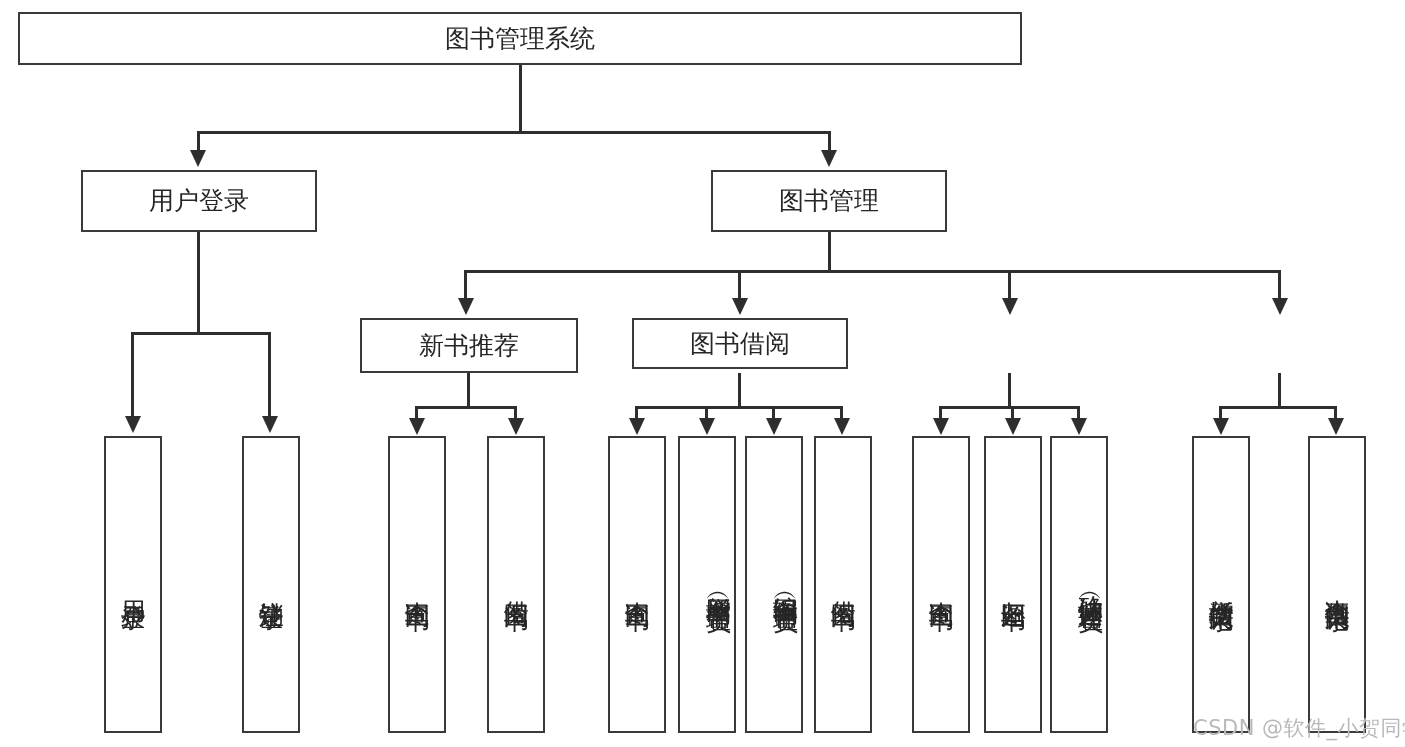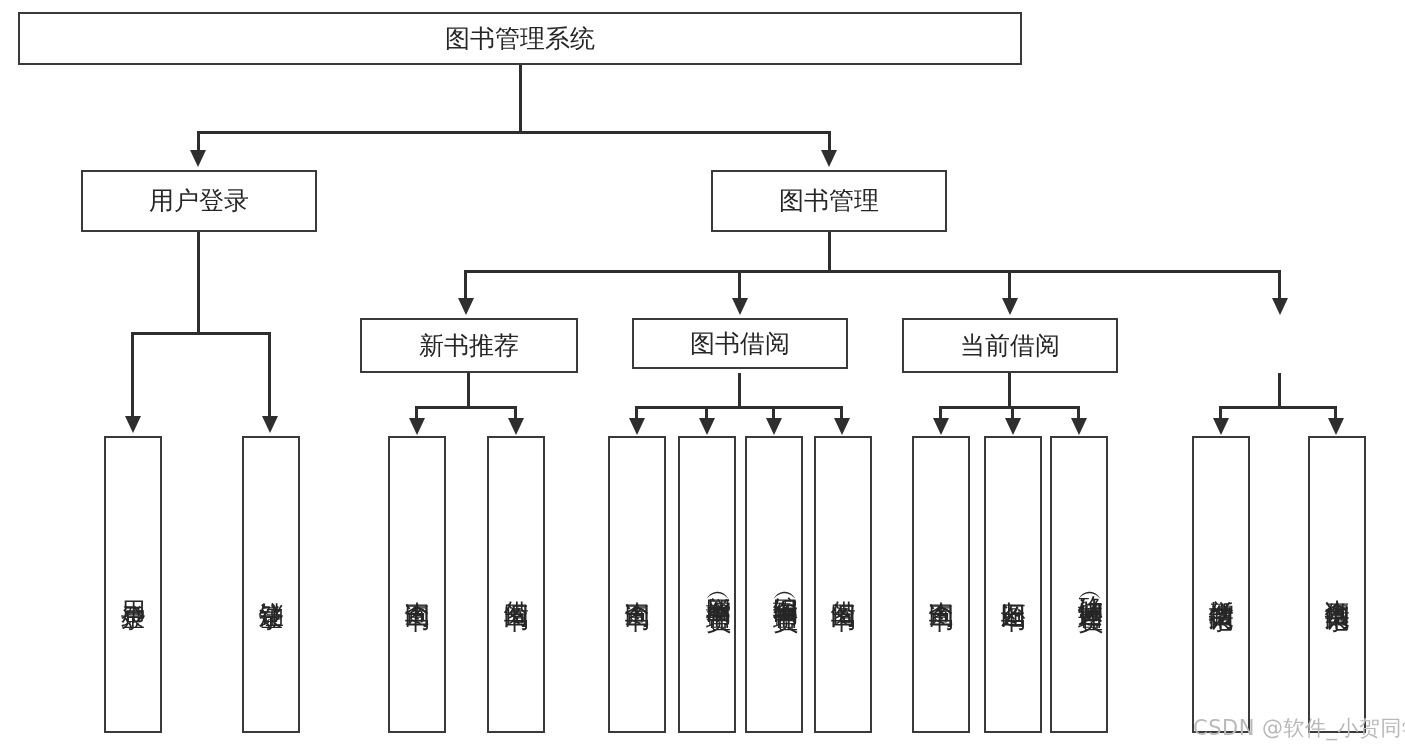--- a/index.html
+++ b/index.html
@@ -106,23 +106,20 @@
   <div class="arrow" style="left:1002px; top:298px;"></div>
   <div class="edge v" style="left:1278px; top:270px; width:3px; height:30px;"></div>
   <div class="arrow" style="left:1272px; top:298px;"></div>
 
   <div class="node horiz" style="left:360px; top:318px; width:218px; height:55px;">
     <span>新书推荐</span>
   </div>
   <div class="node horiz" style="left:632px; top:318px; width:216px; height:51px;">
     <span>图书借阅</span>
   </div>
-  <div class="node horiz" style="left:902px; top:318px; width:216px; height:55px;">
-    <span>当前借阅</span>
-  </div>
 
   <div class="edge v" style="left:467px; top:373px; width:3px; height:36px;"></div>
   <div class="edge h" style="left:415px; top:406px; width:102px; height:3px;"></div>
   <div class="edge v" style="left:415px; top:406px; width:3px; height:14px;"></div>
   <div class="arrow" style="left:409px; top:418px;"></div>
   <div class="edge v" style="left:514px; top:406px; width:3px; height:14px;"></div>
   <div class="arrow" style="left:508px; top:418px;"></div>
 
   <div class="edge v" style="left:738px; top:373px; width:3px; height:36px;"></div>
   <div class="edge h" style="left:635px; top:406px; width:207px; height:3px;"></div>

